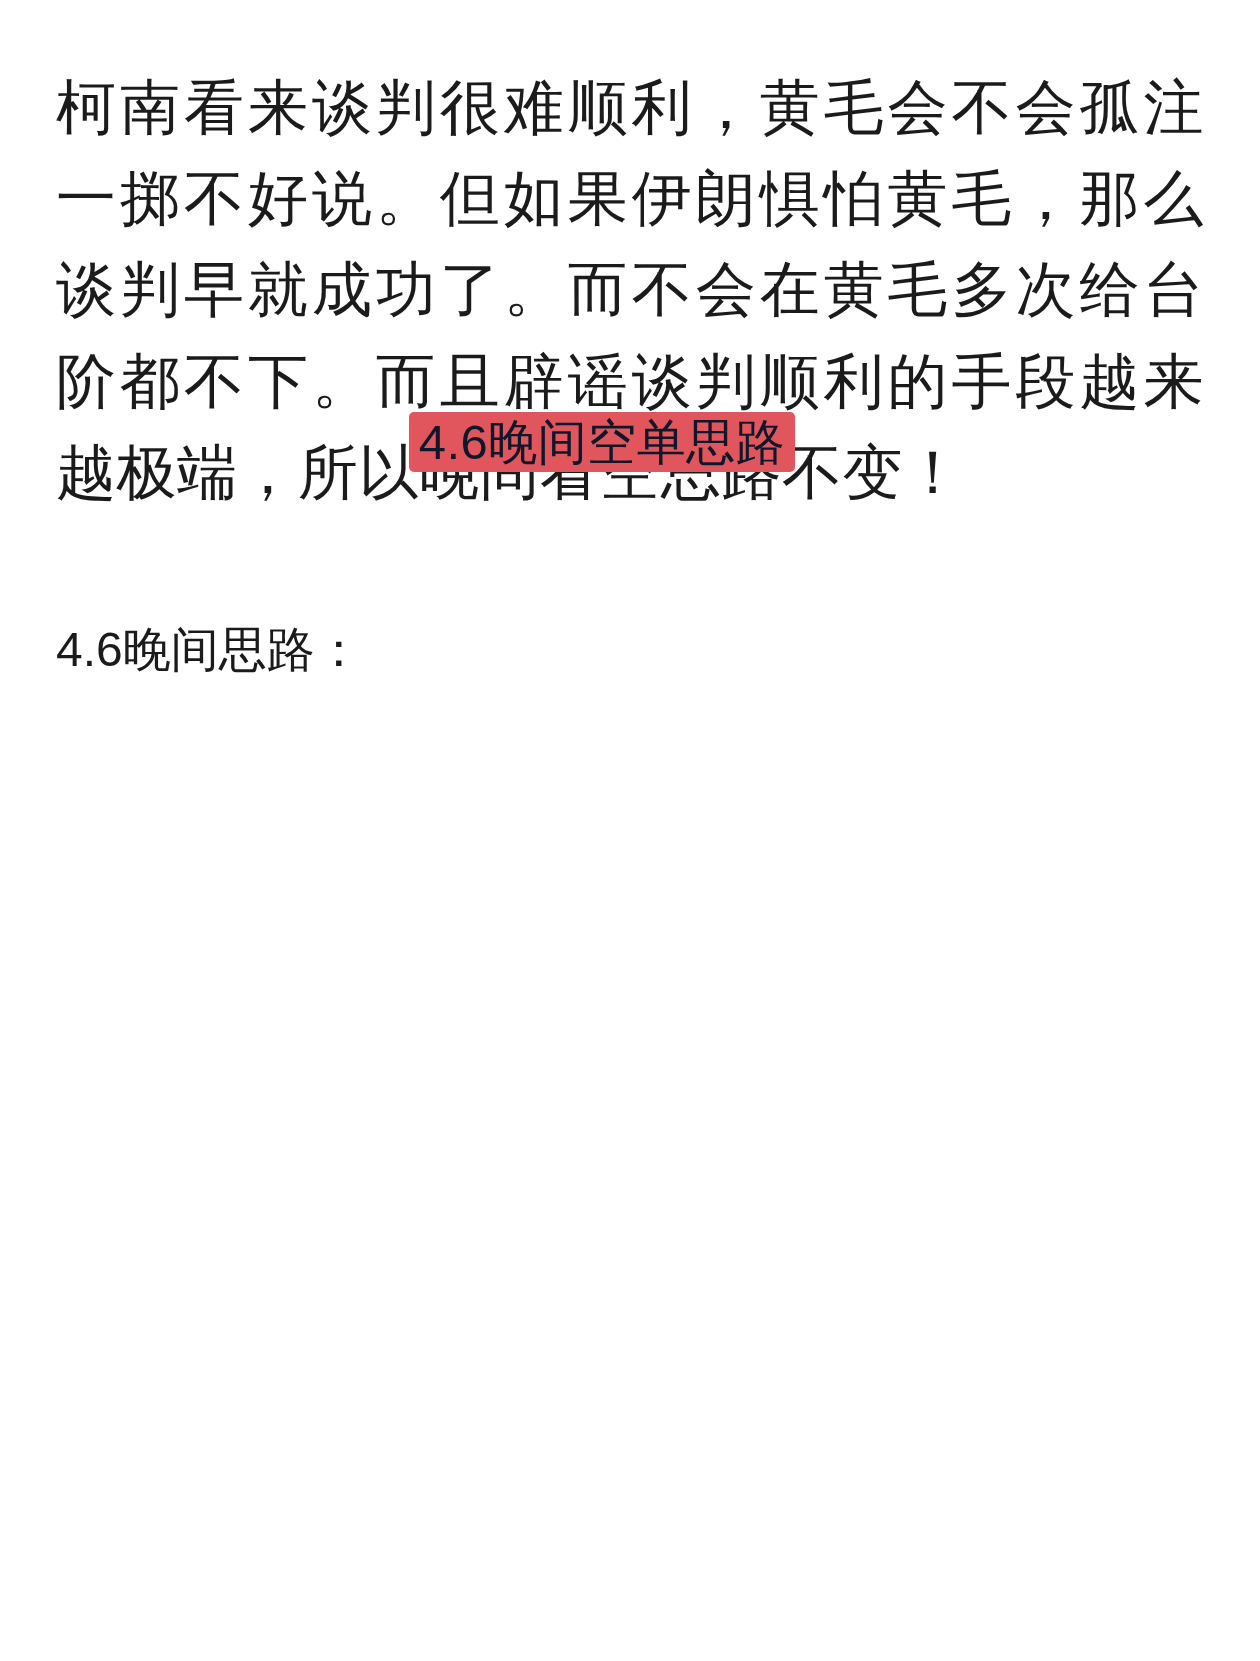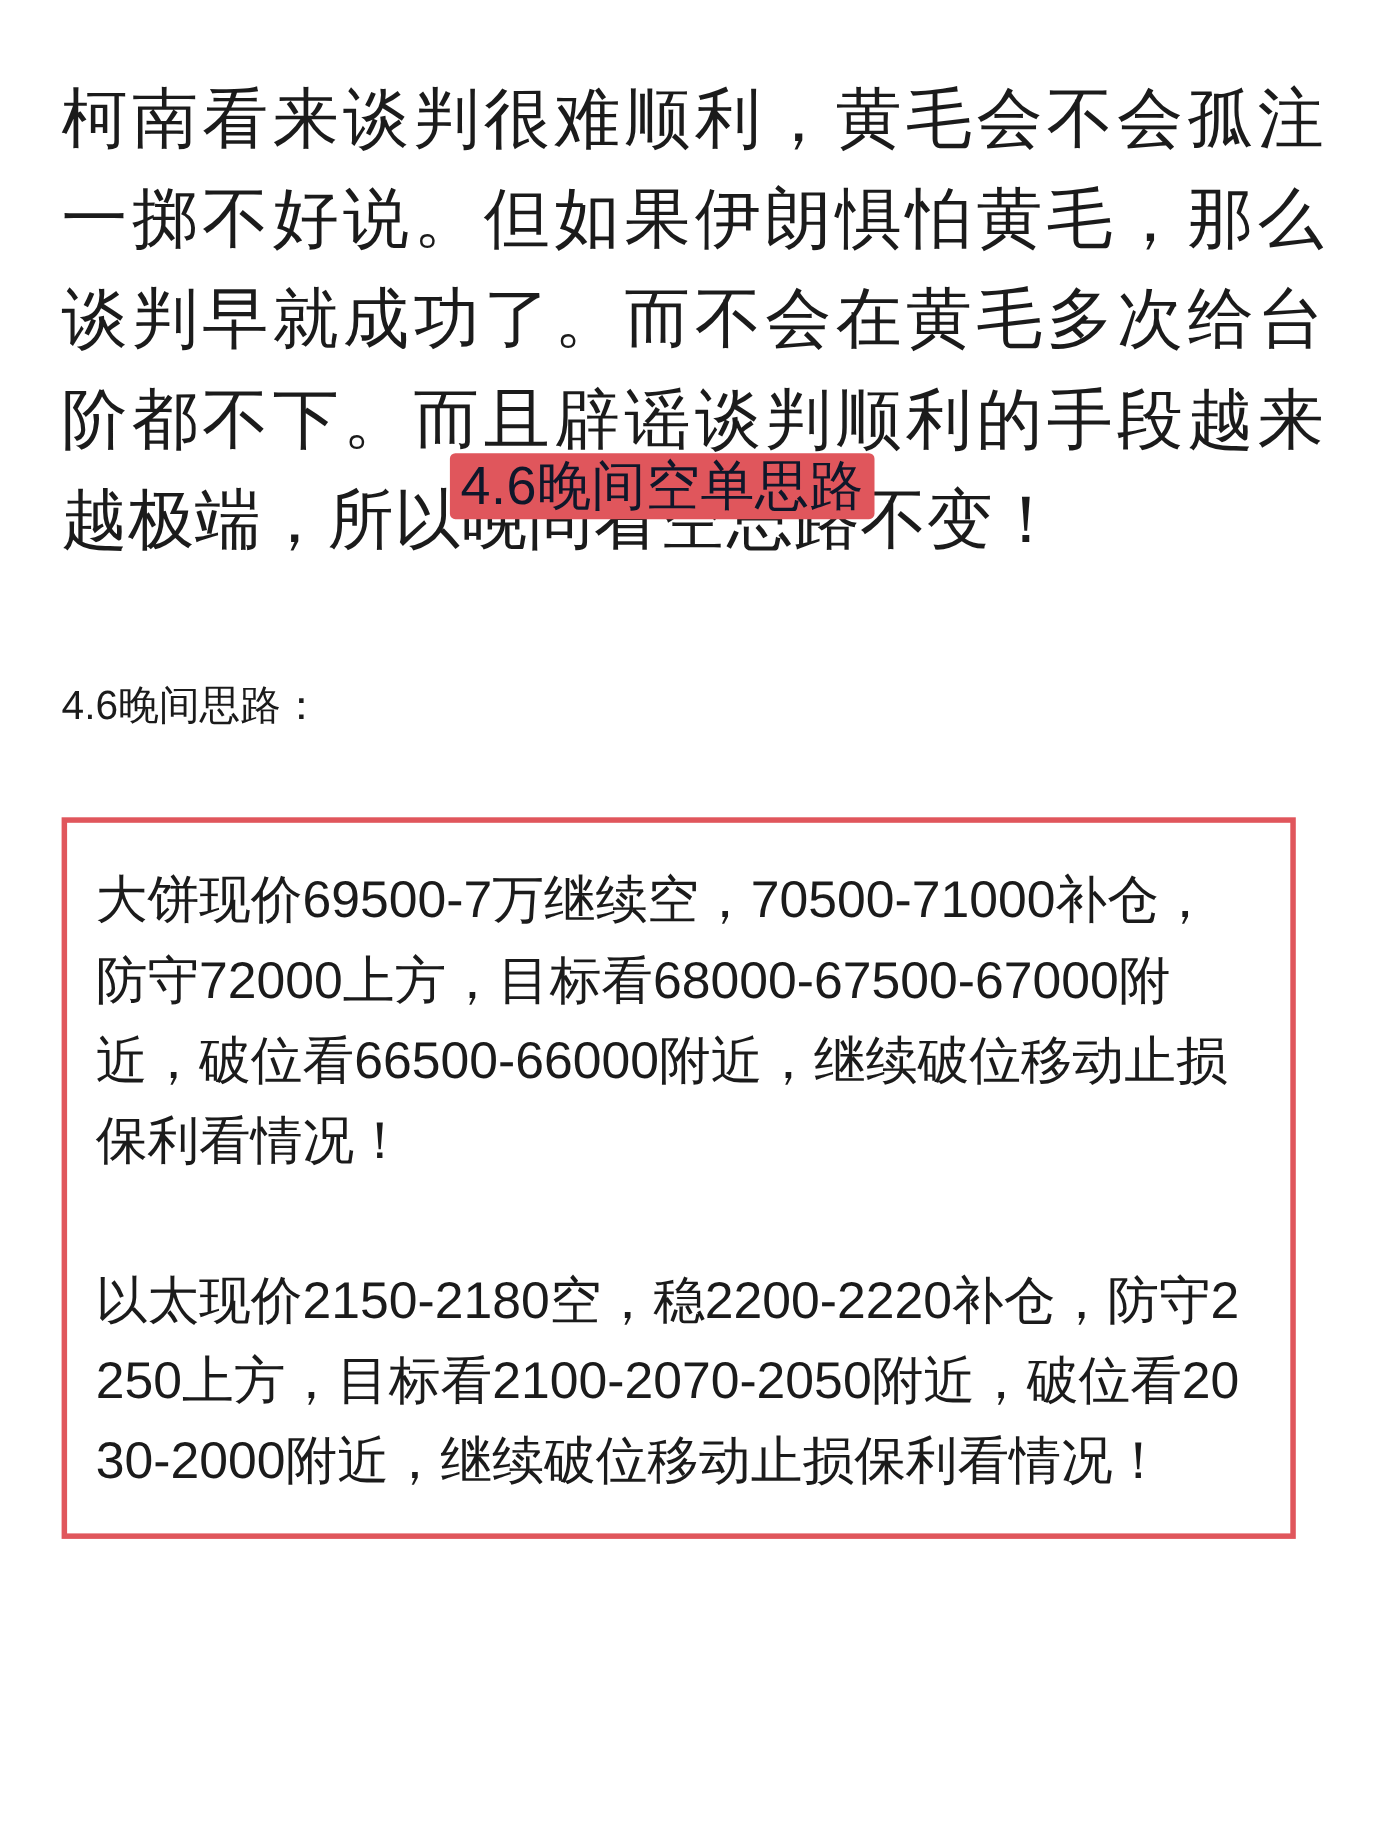--- a/index.html
+++ b/index.html
@@ -45,21 +45,21 @@
     line-height: 1.52;
     color: #0f172a;
     background: #e0565c;
     padding: 3px 10px;
     border-radius: 5px;
     box-decoration-break: clone;
     -webkit-box-decoration-break: clone;
     letter-spacing: 0.5px;
   }
   .subtitle {
-    font-size: 37px;
+    font-size: 48px;
     line-height: 1.5;
     color: #1b1b1b;
     margin: 96px 0 0 0;
   }
   .callout-box {
     margin: 74px 0 0 0;
     border: 5px solid #e0565c;
     background: #ffffff;
     box-sizing: border-box;
     padding: 34px 30px 30px 26px;
@@ -82,18 +82,14 @@
 <div class="page">
 
   <p class="intro-paragraph">柯南看来谈判很难顺利，黄毛会不会孤注一掷不好说。但如果伊朗惧怕黄毛，那么谈判早就成功了。而不会在黄毛多次给台阶都不下。而且辟谣谈判顺利的手段越来越极端，所以晚间看空思路不变！</p>
 
   <div class="highlight-badge-wrap">
     <span class="highlight-badge">4.6晚间空单思路</span>
   </div>
 
   <p class="subtitle">4.6晚间思路：</p>
 
-  <div class="callout-box">
-    <p class="callout-paragraph">大饼现价69500-7万继续空，70500-71000补仓，防守72000上方，目标看68000-67500-67000附近，破位看66500-66000附近，继续破位移动止损保利看情况！</p>
-    <p class="callout-paragraph">以太现价2150-2180空，稳2200-2220补仓，防守2250上方，目标看2100-2070-2050附近，破位看2030-2000附近，继续破位移动止损保利看情况！</p>
-  </div>
 
 </div>
 
 </body></html>

